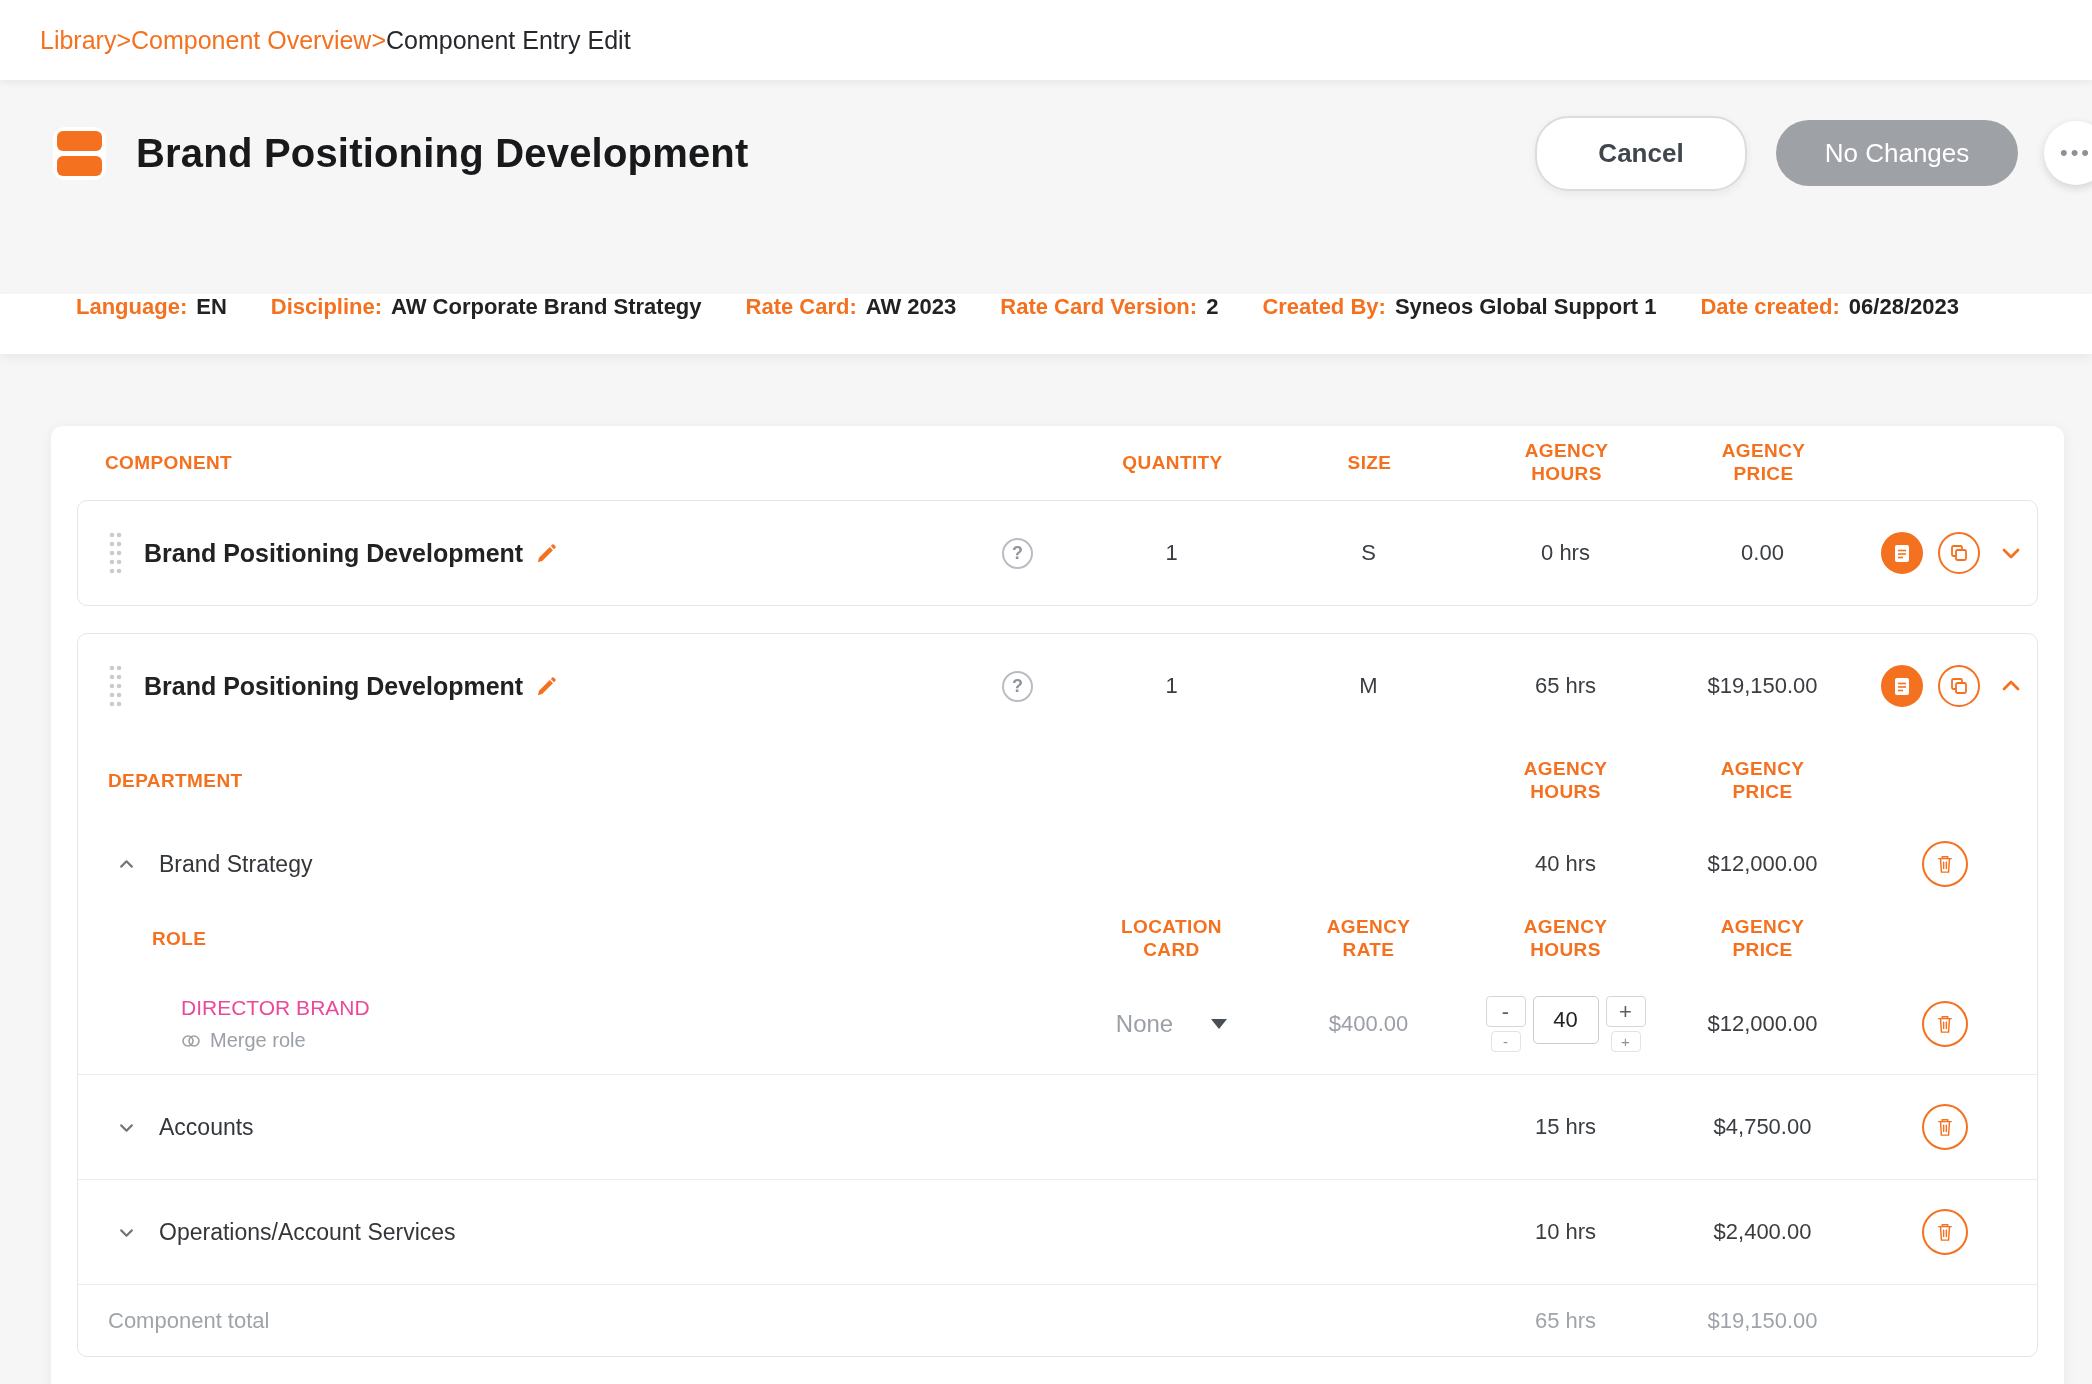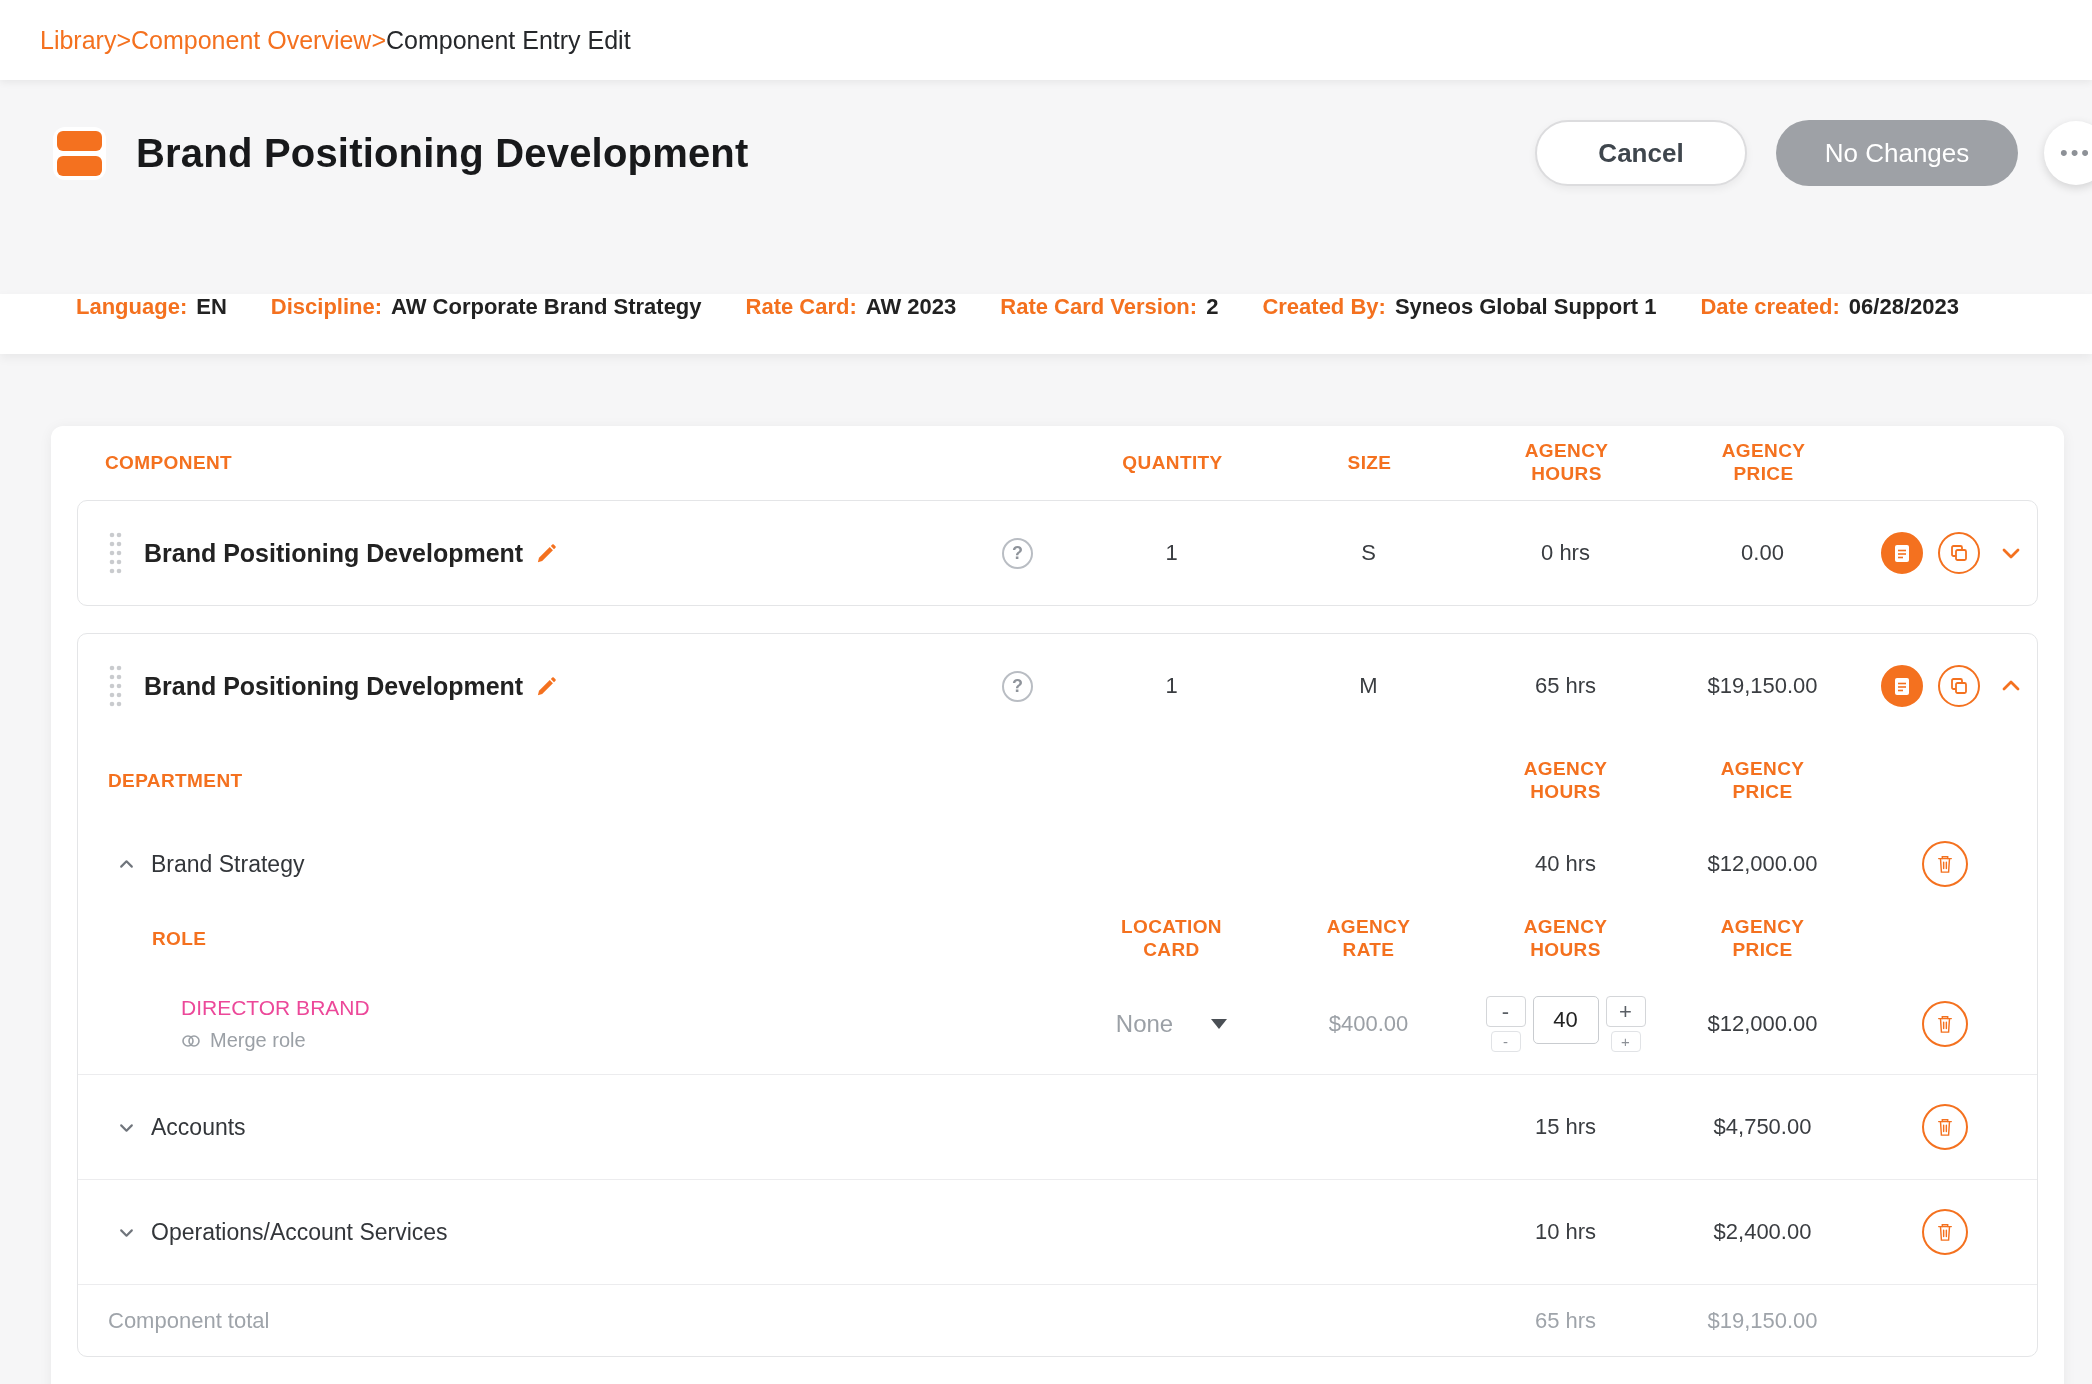--- a/index.html
+++ b/index.html
@@ -19,21 +19,21 @@
   .breadcrumb a { color:#F4711F; text-decoration:none; cursor:pointer; }
   .breadcrumb .sep { color:#F4711F; }
   .breadcrumb .current { color:#26282b; }
 
   
   .title-row { display:flex; align-items:center; padding:36px 0 0 53px; height:110px; position:relative; }
   .logo { width:53px; height:53px; border-radius:12px; background:#fff; display:flex; flex-direction:column; justify-content:center; gap:5px; padding:4px; flex:0 0 auto; }
   .logo .bar { height:20px; background:#F4711F; border-radius:6px; }
   .page-title { font-size:40px; font-weight:700; margin-left:30px; color:#18191b; letter-spacing:.2px; }
   .actions { margin-left:auto; display:flex; align-items:center; }
-  .btn-cancel { width:212px; height:66px; border-radius:34px; background:#fff; border:2px solid #dcdcde; font-size:26px; font-weight:700; color:#3f464d; box-shadow:0 3px 8px rgba(0,0,0,.06); margin-right:29px; }
+  .btn-cancel { width:212px; height:75px; border-radius:34px; background:#fff; border:2px solid #dcdcde; font-size:26px; font-weight:700; color:#3f464d; box-shadow:0 3px 8px rgba(0,0,0,.06); margin-right:29px; }
   .btn-nochanges { width:242px; height:66px; border-radius:34px; background:#9EA1A6; color:#fff; font-size:26px; }
   .btn-more { width:64px; height:64px; border-radius:50%; background:#fff; box-shadow:0 3px 10px rgba(0,0,0,.14); color:#8d9197; font-size:22px; letter-spacing:3px; margin:0 -16px 0 26px; display:flex; align-items:center; justify-content:center; }
 
   
   .meta-bar { margin-top:104px; height:60px; background:#fff; box-shadow:0 4px 10px rgba(0,0,0,.06); display:flex; align-items:flex-start; padding-left:76px; gap:44px; font-size:22px; font-weight:700; position:relative; z-index:2; }
   .meta-item { display:flex; gap:9px; white-space:nowrap; }
   .m-label { color:#F4711F; }
   .m-value { color:#222; }
 
   
@@ -56,21 +56,21 @@
   .actions-cell { display:flex; align-items:center; gap:15px; padding-left:20px; }
   .icon-circle { width:42px; height:42px; border-radius:50%; display:flex; align-items:center; justify-content:center; border:2px solid #F4711F; background:#fff; flex:0 0 auto; }
   .icon-circle.filled { background:#F4711F; }
   .chev-btn { margin-left:4px; display:flex; }
 
   
   .dept-head { height:86px; }
   .dept-label { color:#F4711F; font-weight:700; font-size:19px; letter-spacing:.4px; padding-left:30px; text-align:left; }
   .dept-row { height:80px; }
   .dept-row.tall { height:105px; border-top:1.5px solid #ececee; }
-  .dept-name-cell { display:flex; align-items:center; padding-left:40px; gap:16px; font-size:23px; color:#33363a; }
+  .dept-name-cell { display:flex; align-items:center; padding-left:40px; gap:24px; font-size:23px; color:#33363a; }
   .collapse-btn { display:flex; align-items:center; }
   .role-head { height:70px; }
   .role-label { color:#F4711F; font-weight:700; font-size:19px; letter-spacing:.4px; padding-left:74px; text-align:left; }
   .role-row { height:100px; }
   .role-name-cell { padding-left:103px; display:flex; flex-direction:column; gap:9px; justify-content:center; }
   .role-name { font-size:21px; color:#ec4899; }
   .merge { display:flex; align-items:center; gap:9px; color:#9ba0a6; font-size:20px; cursor:pointer; }
   .loc-cell { display:flex; align-items:center; justify-content:center; gap:38px; color:#9ba0a6; font-size:24px; cursor:pointer; }
   .caret-down { width:0; height:0; border-left:8px solid transparent; border-right:8px solid transparent; border-top:10px solid #4a4f55; }
   .rate-cell { color:#9ba0a6; }

